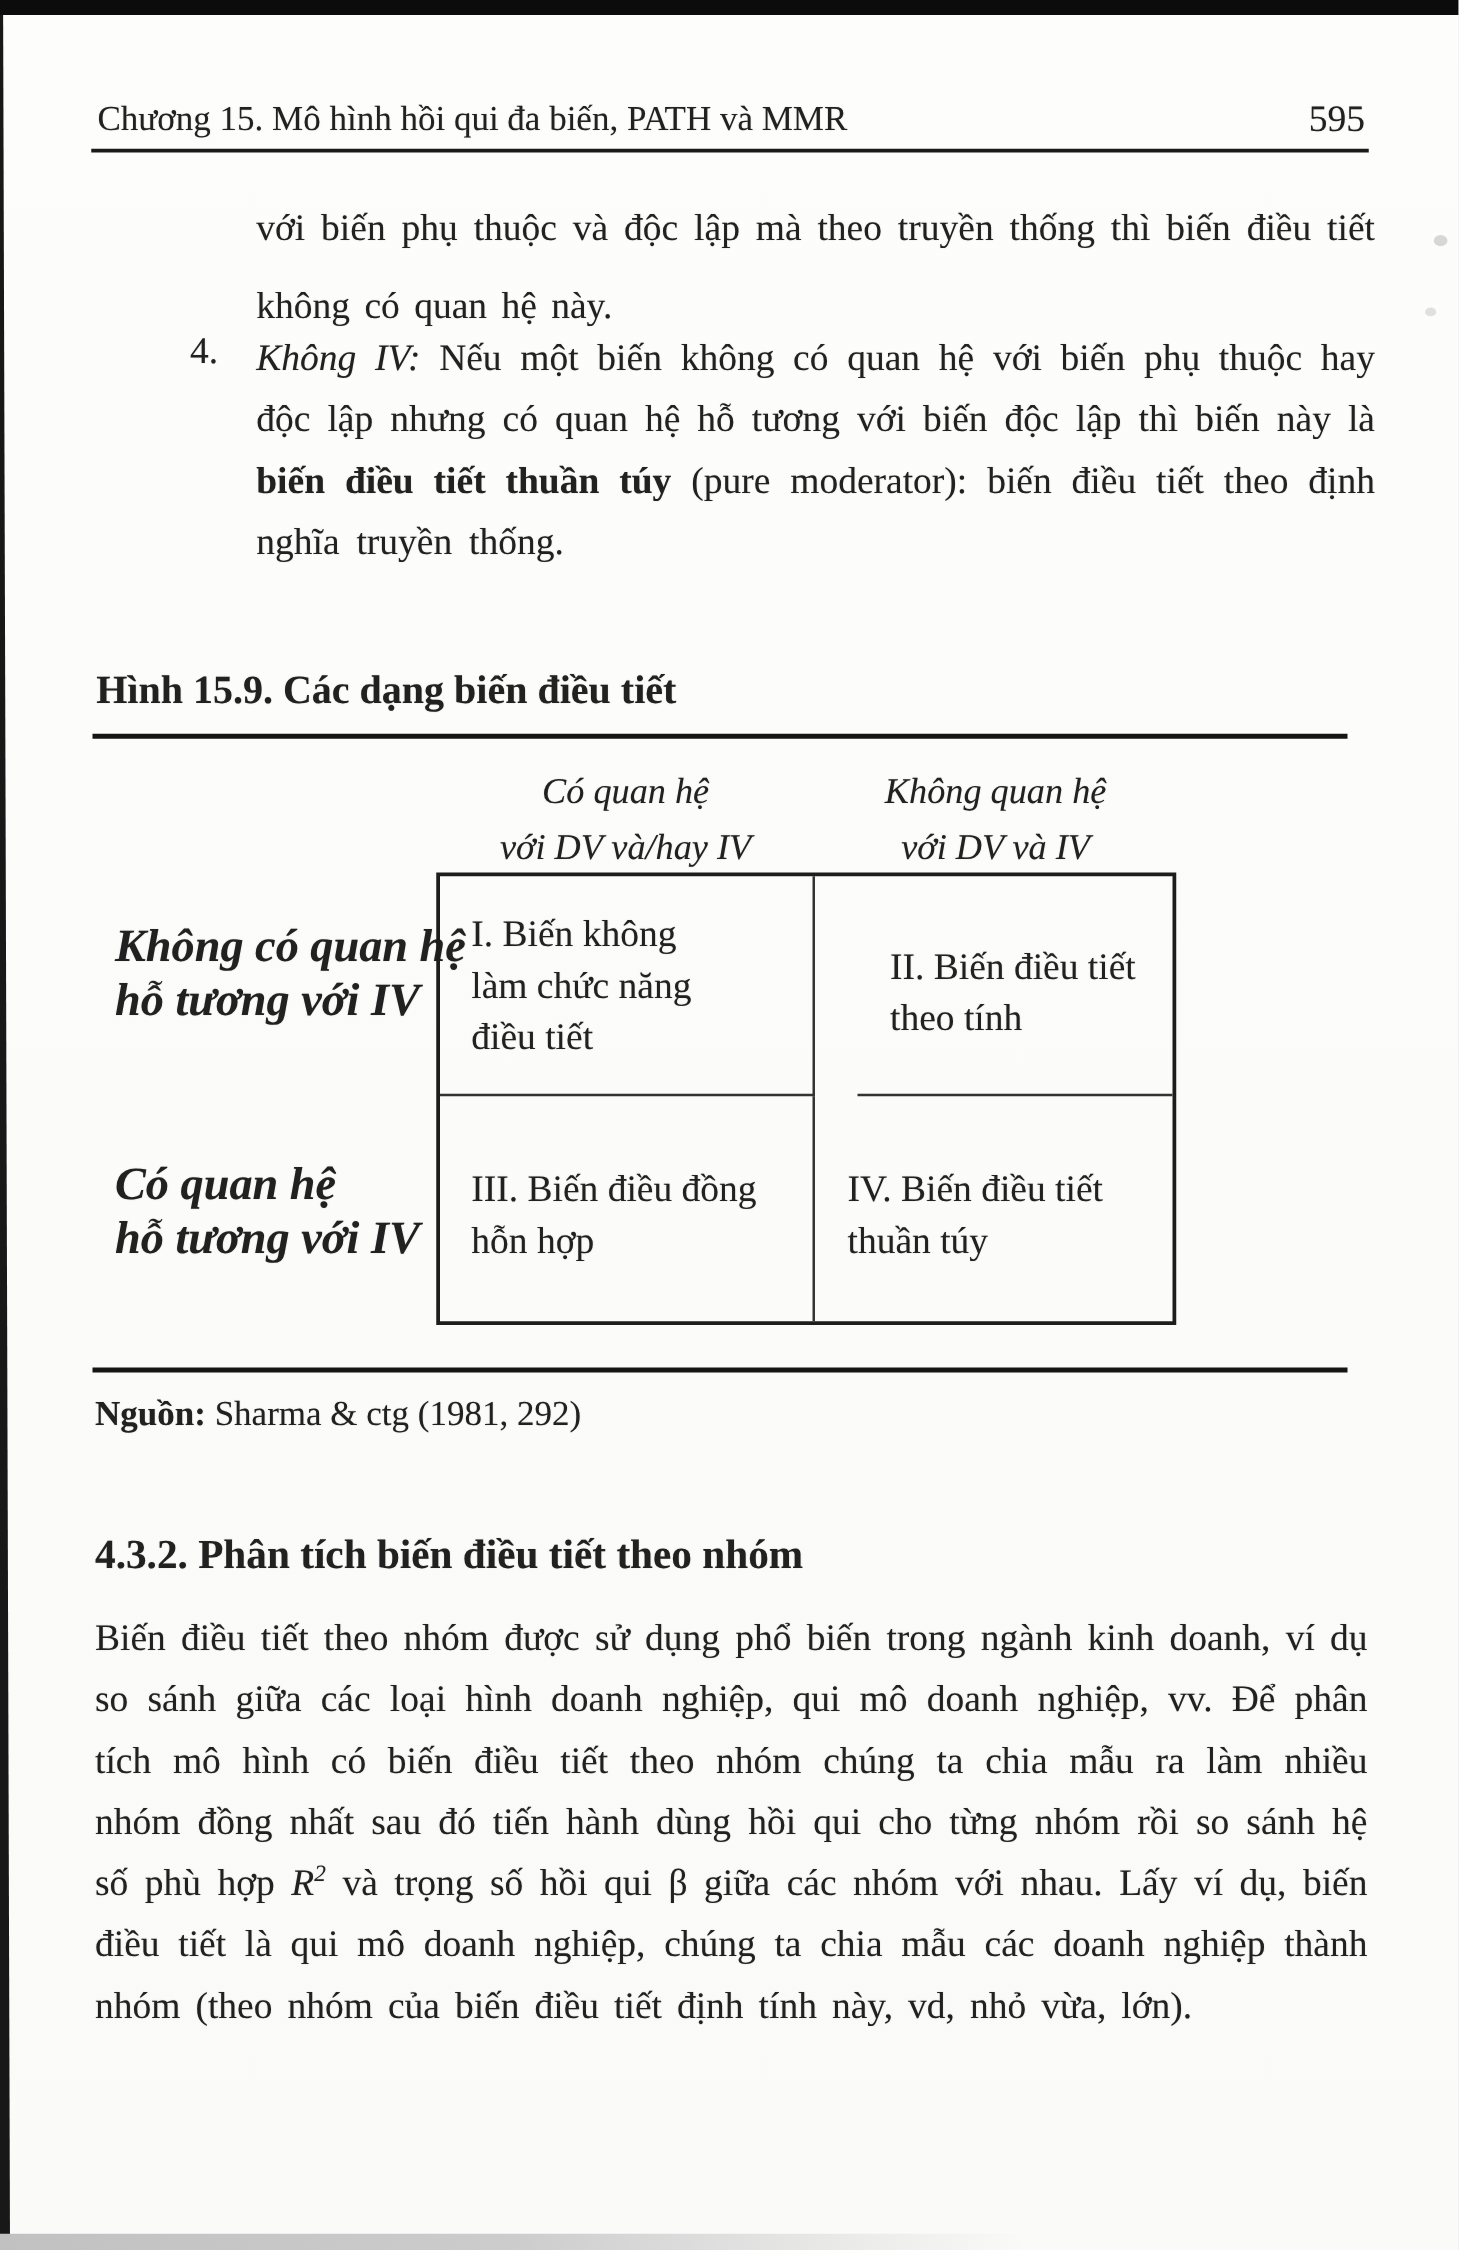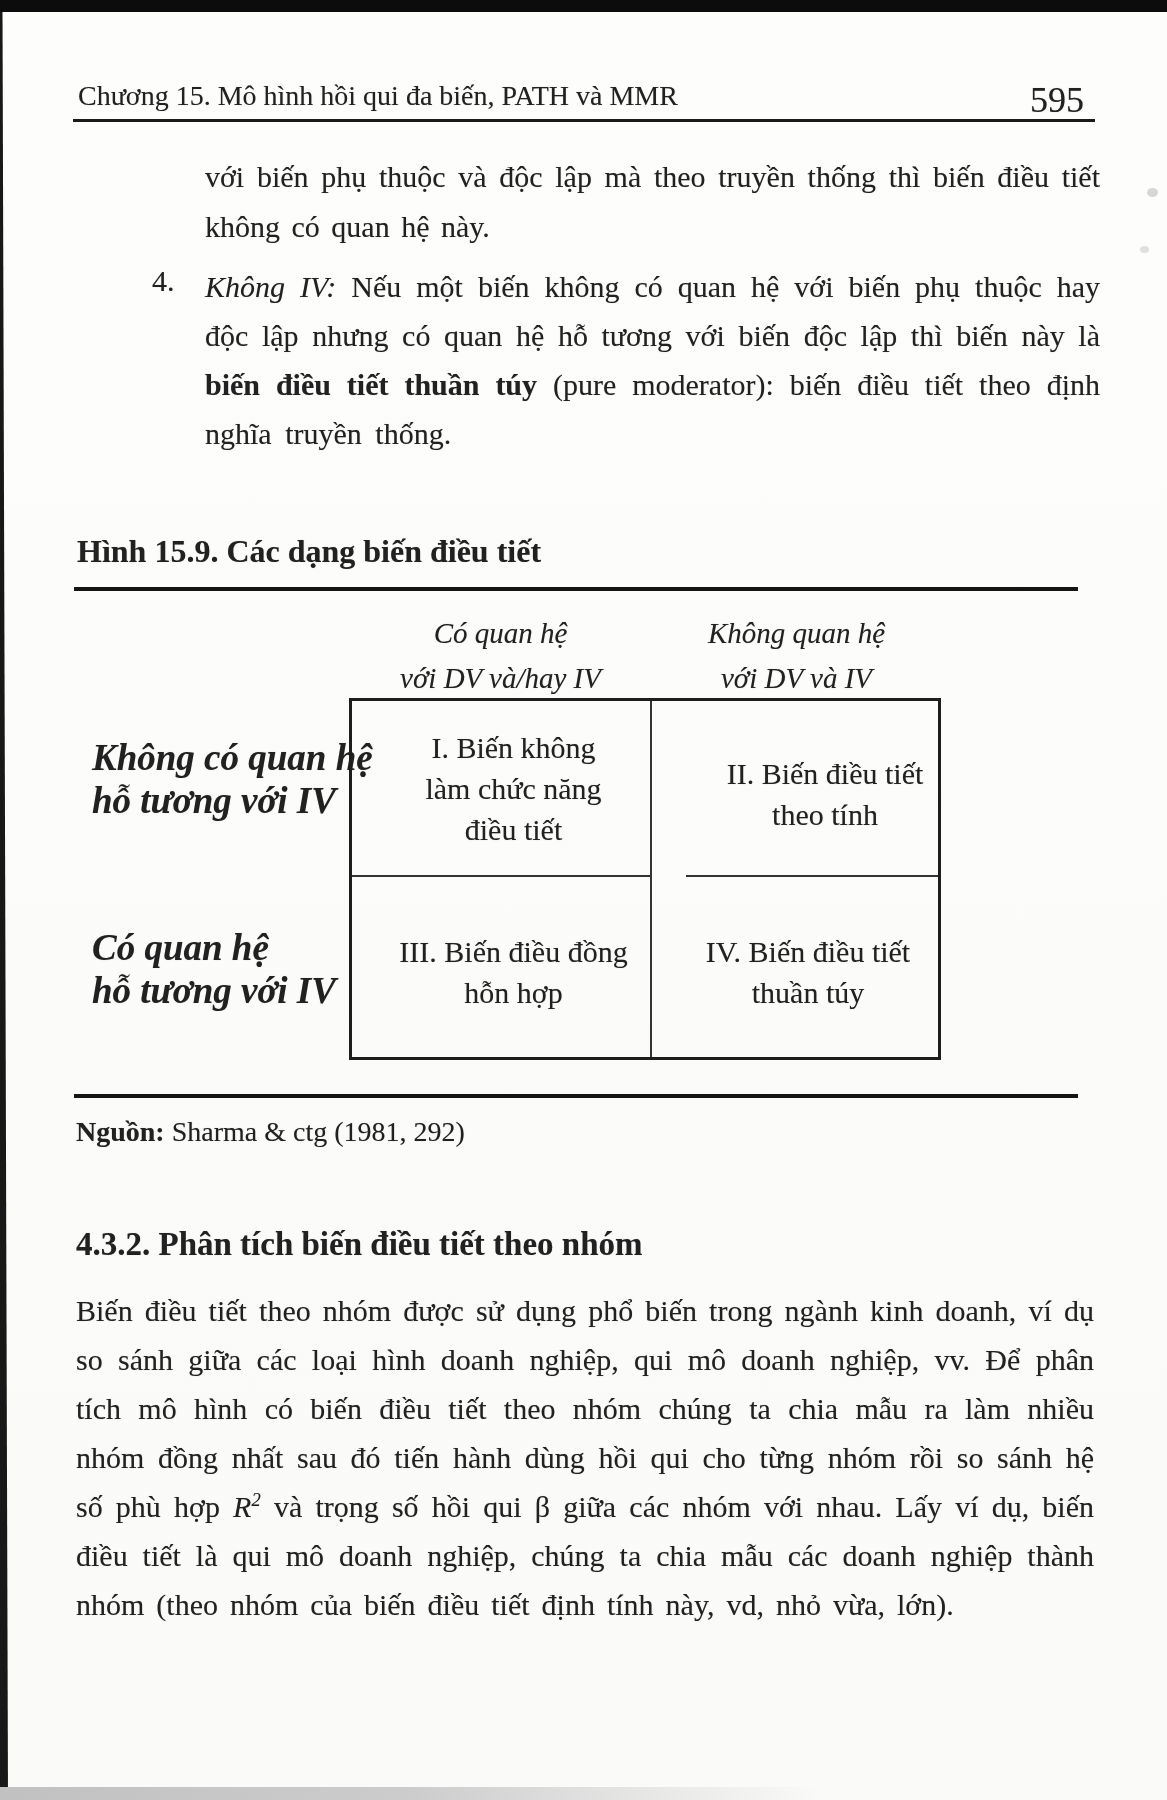--- a/index.html
+++ b/index.html
@@ -15,43 +15,43 @@
   .scan-top    { position:absolute; top:0; left:0; width:1167px; height:12px; background:#0c0c0c; }
   .scan-left   { position:absolute; top:12px; left:0; width:9px; height:1788px;
                  background:#181818; clip-path:polygon(0 0, 2.5px 0, 8px 100%, 0 100%); }
   .scan-bottom { position:absolute; top:1787px; left:0; width:820px; height:13px;
                  background:linear-gradient(to right,#c1c1c1 0%, #cccccc 50%, rgba(250,250,249,0) 100%); }
   .smudge-1 { position:absolute; left:1147px; top:188px; width:11px; height:9px; background:#d7d7d7; border-radius:50%; }
   .smudge-2 { position:absolute; left:1140px; top:246px; width:9px; height:7px; background:#e0e0e0; border-radius:50%; }
 
   
   .chapter   { position:absolute; left:78px; top:80px; font-size:28px; white-space:nowrap; }
-  .pagenum   { position:absolute; left:1030px; top:79px; width:62px; text-align:left; font-size:36px; }
+  .pagenum   { position:absolute; left:1030px; top:79px; width:62px; text-align:right; font-size:30px; }
   .header-rule { position:absolute; left:73px; top:119px; width:1022px; height:3px; background:#1a1a1a; }
 
   
   .intro { position:absolute; left:205px; top:152px; width:895px; margin:0;
-           font-size:30px; line-height:50px; text-align:justify; word-spacing:4px; }
+           font-size:30px; line-height:62px; text-align:justify; word-spacing:4px; }
   .li      { position:absolute; left:152px; top:262px; width:948px; }
   .li-num  { position:absolute; left:0; top:2px; font-size:30px; }
   .li-body { margin:0 0 0 53px; font-size:30px; line-height:49px; text-align:justify; word-spacing:6px; }
 
   
   .fig-caption { position:absolute; left:77px; top:533px; margin:0; font-size:32px; font-weight:bold; white-space:nowrap; }
   .rule        { position:absolute; left:74px; width:1004px; height:4px; background:#151515; }
   .rule-top    { top:587px; }
   .rule-bottom { top:1094px; }
 
   .colhead   { position:absolute; top:611px; font-style:italic; font-size:29px; line-height:45px; text-align:center; }
   .colhead-1 { left:349px; width:303px; }
   .colhead-2 { left:652px; width:289px; }
 
   .matrix { position:absolute; left:349px; top:698px; width:592px; height:362px;
             border:3px solid #1d1d1d; box-sizing:border-box;
-            display:grid; grid-template-columns:300px 1fr; grid-template-rows:176px 1fr;text-align:center; }
+            display:grid; grid-template-columns:300px 1fr; grid-template-rows:176px 1fr; }
   .cell   { box-sizing:border-box; font-size:30px; line-height:41px; }
   .cell-1 { border-right:2px solid #333; border-bottom:2px solid #333; padding:26px 0 0 25px; }
   .cell-2 { border-bottom:2px solid #333; padding:52px 0 0 26px;margin-left:34px; }
   .cell-3 { border-right:2px solid #333; padding:54px 0 0 25px; }
   .cell-4 { padding:54px 0 0 26px; }
 
   .rowhead   { position:absolute; left:92px; font-style:italic; font-size:37px; line-height:43px;font-weight:bold; }
   .rowhead-1 { top:736px; }
   .rowhead-2 { top:926px; }
 

